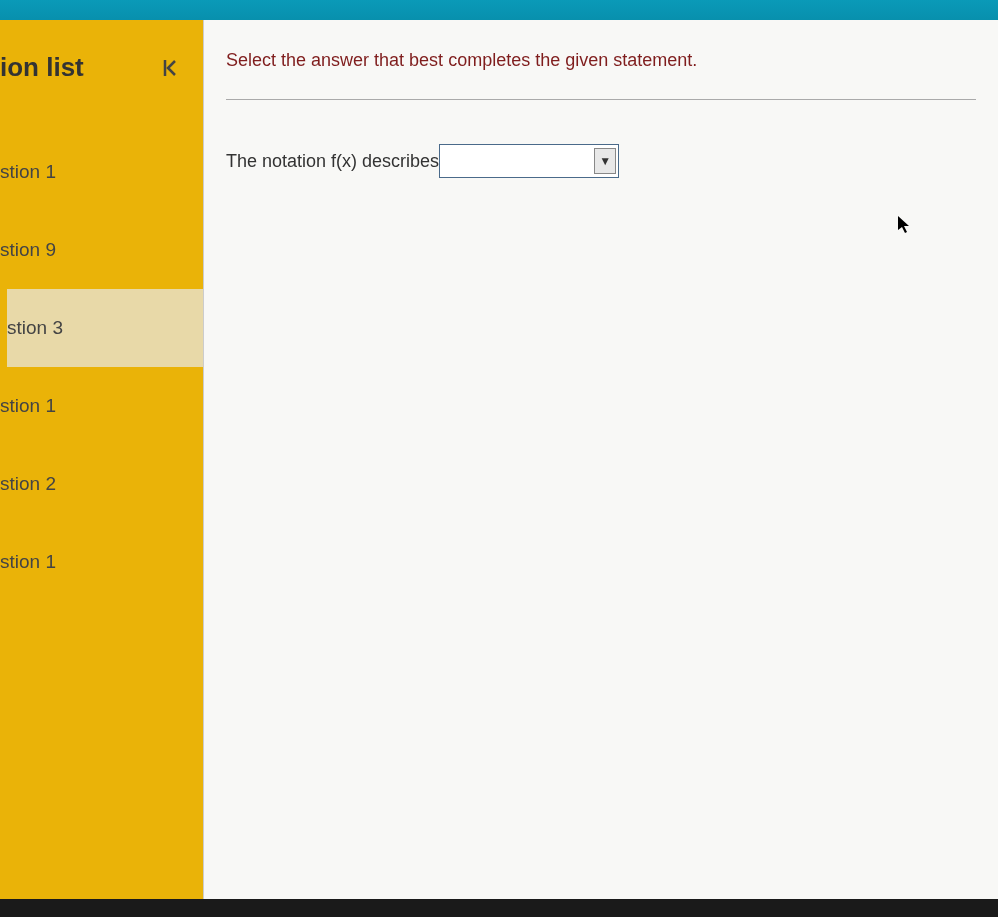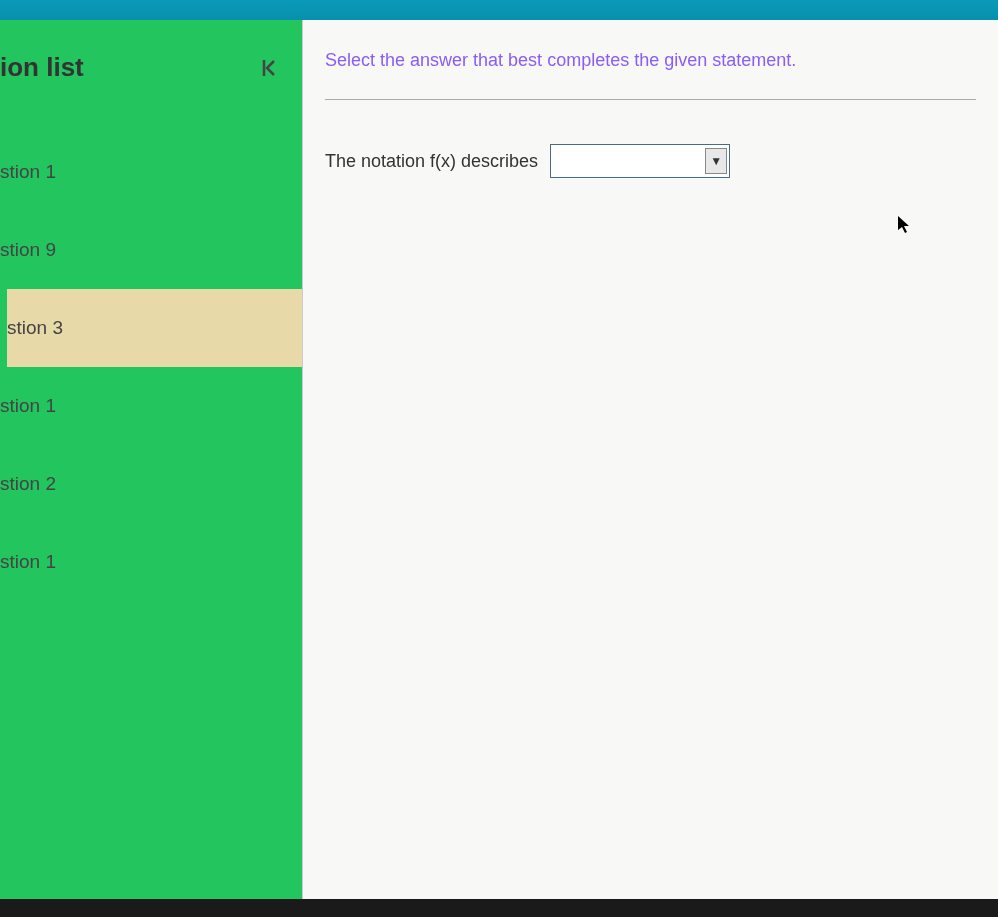--- a/index.html
+++ b/index.html
@@ -18,22 +18,22 @@
     .top-bar {
       height: 20px;
       background: linear-gradient(to bottom, #0a9ab8, #0890ad);
       width: 100%;
     }
     .main-container {
       display: flex;
       height: calc(100% - 20px);
     }
     .sidebar {
-      width: 303px;
-      background: #22c55e;
+      width: 204px;
+      background: #eab308;
       border-right: 1px solid #ccc;
       padding-top: 32px;
       flex-shrink: 0;
     }
     .sidebar-header {
       display: flex;
       align-items: center;
       justify-content: space-between;
       padding: 0 18px 0 0;
       margin-bottom: 50px;
@@ -67,29 +67,28 @@
       margin-left: 7px;
     }
     .content {
       flex: 1;
       padding: 30px 22px 0 22px;
       background: #f8f8f6;
       position: relative;
     }
     .instruction {
       font-size: 18px;
-      color: #8b5cf6;
+      color: #7f1d1d;
       padding-bottom: 28px;
       border-bottom: 1px solid #aaa;
       margin-bottom: 44px;
     }
     .question-line {
       display: flex;
       align-items: center;
-      gap: 12px;
       font-size: 18px;
       color: #333;
     }
     .dropdown {
       position: relative;
       width: 180px;
       height: 34px;
       border: 1px solid #4a6a8a;
       background: #fff;
       display: flex;

